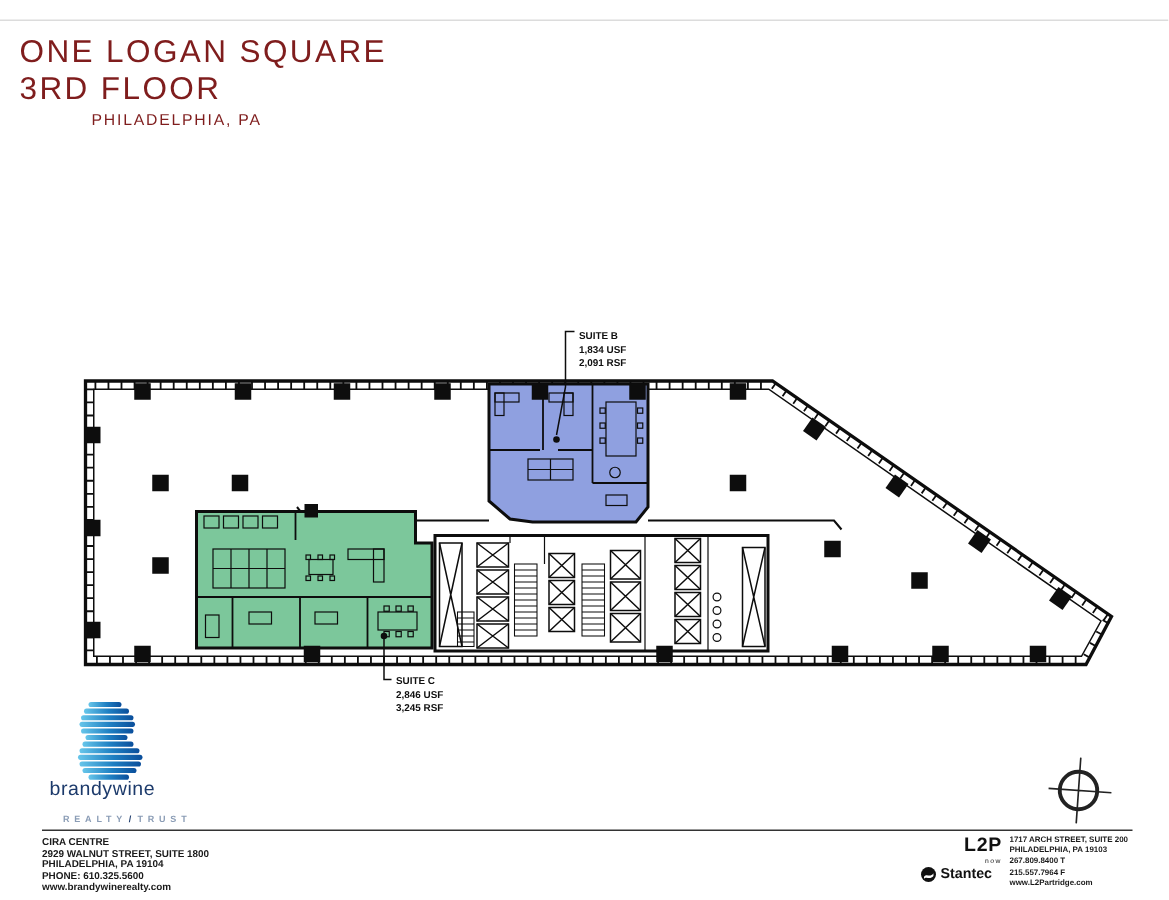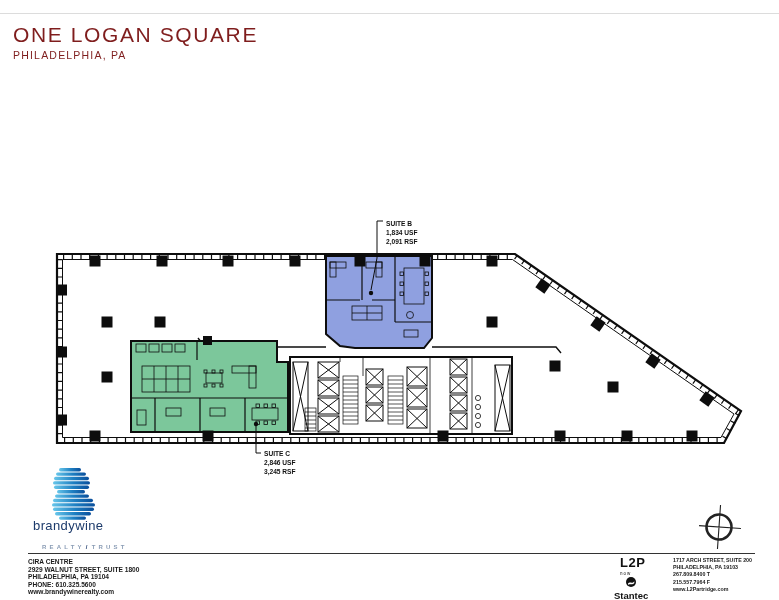--- a/index.html
+++ b/index.html
@@ -2,50 +2,51 @@
 <html><head>
 <meta charset="utf-8">
 <style>
   html,body{margin:0;padding:0;background:#ffffff;}
   body{width:779px;height:600px;position:relative;overflow:hidden;
        font-family:"Liberation Sans",sans-serif;color:#111;}
   .sheet-top-edge{position:absolute;top:13px;left:0;width:779px;border-top:1px solid #dcdcdc;}
   
   .hdr{position:absolute;top:22px;left:13px;color:#7f1d1d;}
   .hdr .l1,.hdr .l2{font-size:21px;letter-spacing:1.6px;line-height:25px;font-weight:400;}
-  .hdr .l3{font-size:10.5px;letter-spacing:1.2px;margin-top:2px;}
+  .hdr .l3{font-size:10.5px;letter-spacing:1.2px;margin-top:2px;margin-left:48px;}
   
   svg.plan{position:absolute;top:0;left:0;}
   svg text{font-family:"Liberation Sans",sans-serif;}
   .suite-label{font-size:6.6px;font-weight:700;fill:#111;}
   
   .footer-rule{position:absolute;top:553px;left:28px;width:727px;border-top:1.2px solid #333;}
   .bw-logo{position:absolute;top:468px;left:50px;}
   .bw-word{position:absolute;top:518px;left:33px;font-size:13px;color:#1c3a6b;
            letter-spacing:0.4px;font-weight:500;}
   .bw-tag{position:absolute;top:544px;left:42px;font-size:6px;letter-spacing:3.2px;
           color:#8a9cb5;font-weight:700;}
   .bw-tag .slash{color:#1c3a6b;font-weight:700;margin:0 1px;}
   .bw-addr{position:absolute;top:558px;left:28px;font-size:6.6px;line-height:7.6px;
            font-weight:700;color:#1a1a1a;}
-  .l2p-block{position:absolute;top:555px;left:620px;width:48px;text-align:left;}
+  .l2p-block{position:absolute;top:555px;left:620px;width:48px;text-align:right;}
   .l2p-logo{font-size:13px;font-weight:800;letter-spacing:0.5px;color:#111;}
   .l2p-sub{font-size:4.5px;letter-spacing:1px;color:#111;margin-top:1px;}
-  .stantec-row{position:absolute;top:577px;left:614px;display:flex;align-items:center;gap:3px;flex-direction:column;}
+  .stantec-row{position:absolute;top:577px;left:614px;display:flex;align-items:center;gap:3px;}
   .stantec-txt{font-size:9.5px;font-weight:800;color:#111;}
   .arch-addr{position:absolute;top:557px;left:673px;font-size:5.3px;line-height:7.2px;
              font-weight:700;color:#1a1a1a;}
 </style>
 </head>
 <body>
 
 <div class="sheet-top-edge"></div>
 
 <div class="hdr">
   <div class="l1">ONE LOGAN SQUARE</div>
+  <div class="l2">3RD FLOOR</div>
   <div class="l3">PHILADELPHIA, PA</div>
 </div>
 
 <svg class="plan" width="779" height="600" viewBox="0 0 779 600">
 
   <g>
     <path d="M57,254 H515 L741,411 L724,443 H57 Z" fill="#ffffff" stroke="#0d0d0d" stroke-width="2.2"></path>
     <path d="M62.5,259.5 H512.5 L734,414 L721,437.5 H62.5 Z" fill="none" stroke="#0d0d0d" stroke-width="1"></path>
 
     <g stroke="#0d0d0d" stroke-width="5" stroke-dasharray="1.2,7.5">

